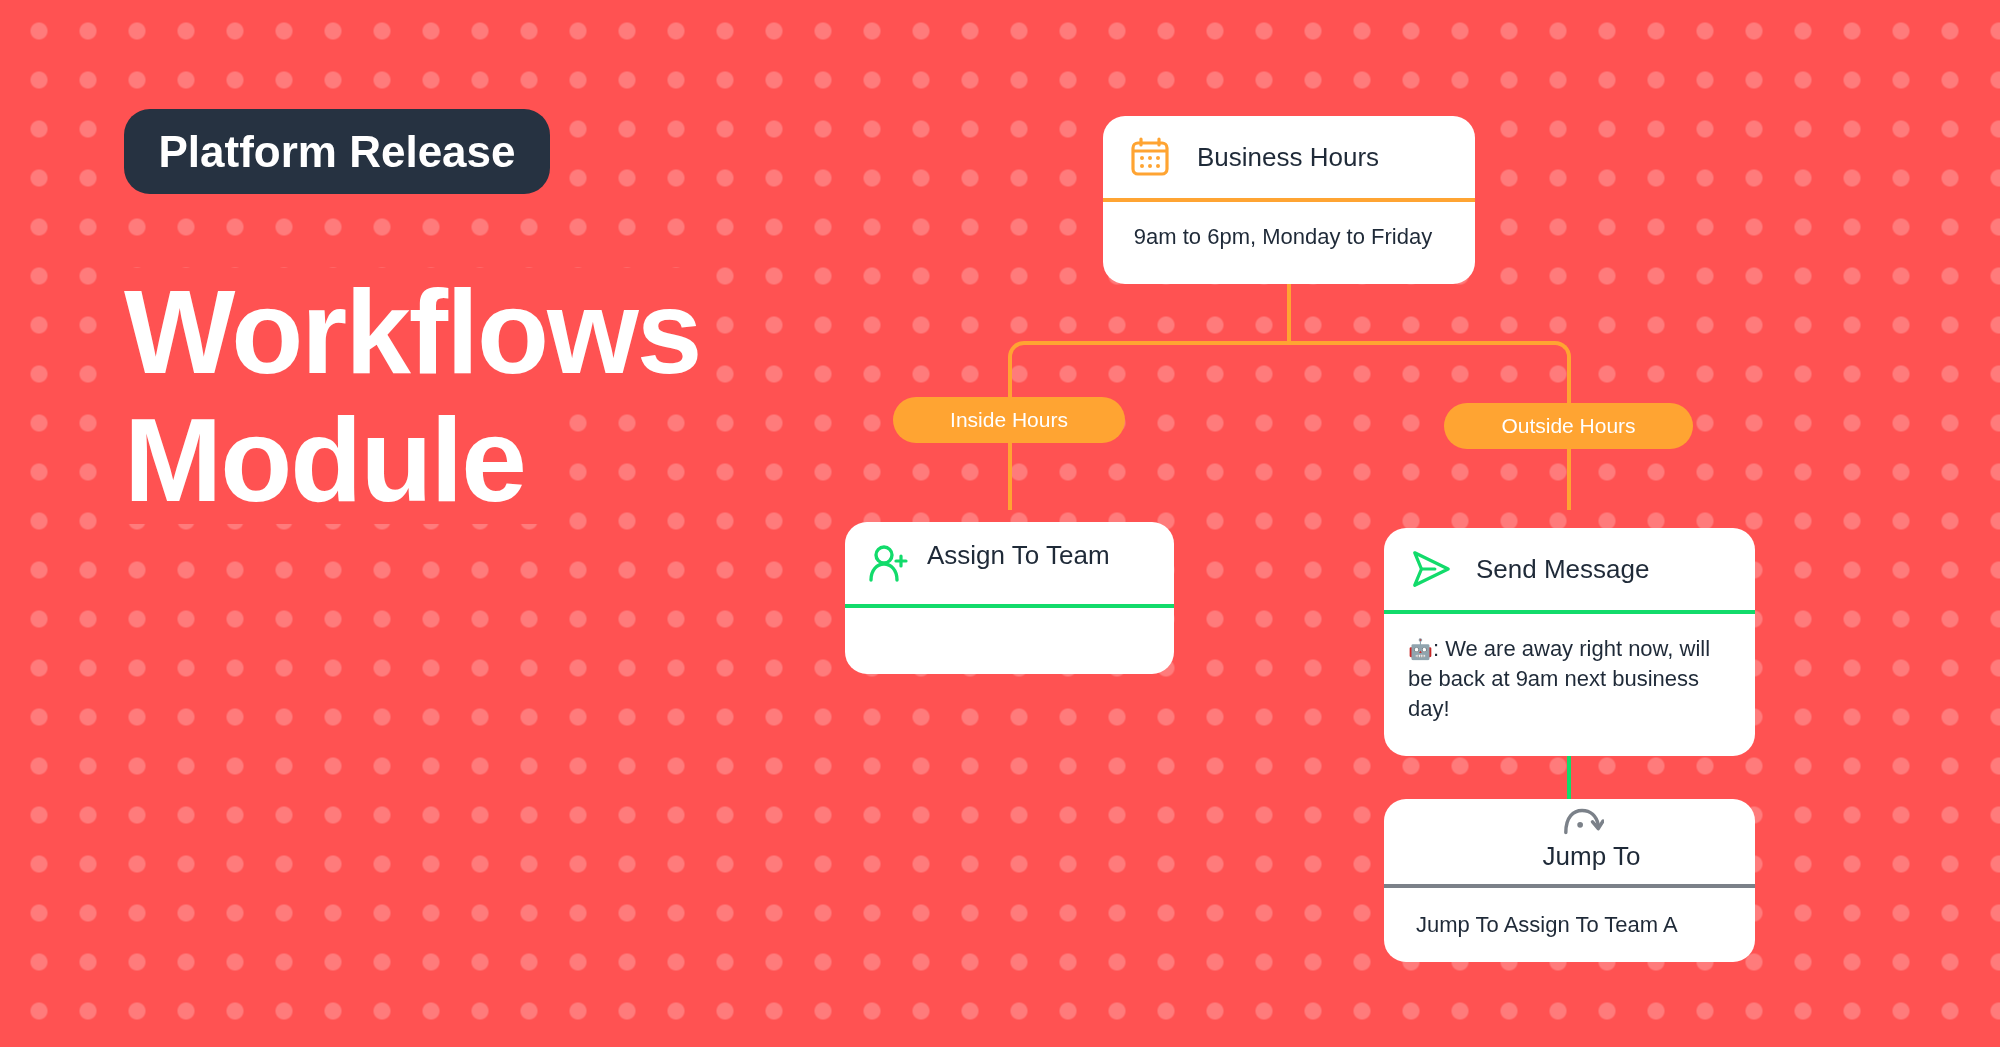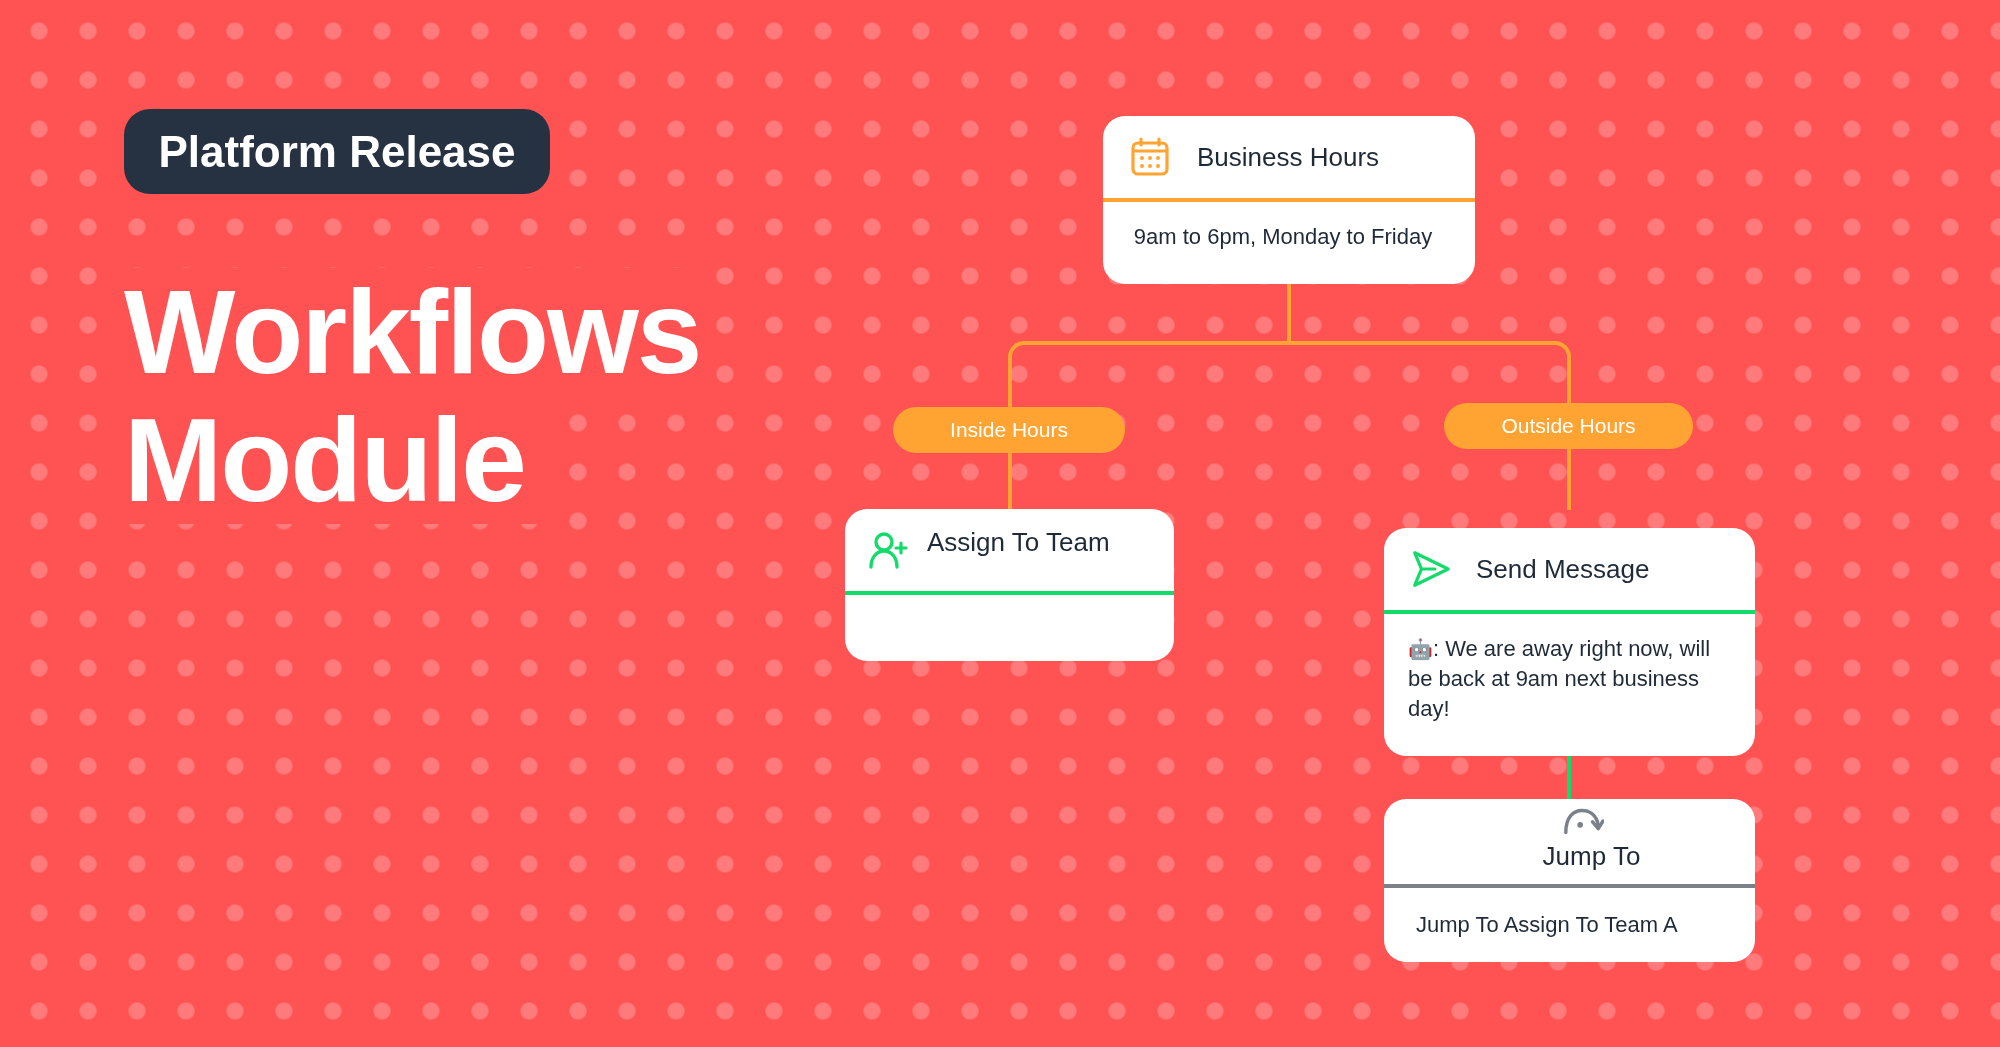--- a/index.html
+++ b/index.html
@@ -114,21 +114,21 @@
 </div>
 <div class="abs title-line title-1">Workflows</div>
 <div class="abs title-line title-2">Module</div>
 
 <div class="line orange" style="left:1287px; top:283px; width:4px; height:60px;"></div>
 <div class="branch"></div>
 <div class="line orange" style="left:1008px; top:440px; width:4px; height:70px;"></div>
 <div class="line orange" style="left:1567px; top:440px; width:4px; height:70px;"></div>
 <div class="line green" style="left:1567px; top:736px; width:4px; height:64px;"></div>
 
-<div class="pill" style="left:893px; top:407px; width:232px;">
+<div class="pill" style="left:893px; top:397px; width:232px;">
   <span>Inside Hours</span>
 </div>
 <div class="pill" style="left:1444px; top:403px; width:249px;">
   <span>Outside Hours</span>
 </div>
 
 <div class="card" style="left:1103px; top:116px; width:372px; height:168px;">
   <div class="card-head" style="height:82px; padding-left:26px;">
     <span class="card-icon">
       <svg width="40" height="40" viewBox="0 0 40 40">
@@ -143,21 +143,21 @@
         <circle cx="20" cy="29" r="2" fill="#FFA432"></circle>
         <circle cx="28" cy="29" r="2" fill="#FFA432"></circle>
       </svg>
     </span>
     <span class="card-title" style="margin-left:26px;">Business Hours</span>
   </div>
   <div class="divider div-orange"></div>
   <div class="card-body" style="padding:20px 12px 0 0; text-align:center;">9am to 6pm, Monday to Friday</div>
 </div>
 
-<div class="card" style="left:845px; top:509px; width:329px; height:152px;">
+<div class="card" style="left:845px; top:522px; width:329px; height:152px;">
   <div class="card-head" style="height:82px; padding-left:22px; align-items:flex-start; padding-top:20px;">
     <span class="card-icon">
       <svg width="42" height="42" viewBox="0 0 42 42">
         <circle cx="17" cy="13" r="8" fill="none" stroke="#12DB6B" stroke-width="3.4"></circle>
         <path d="M4 38 C4 28 10 22 17 22 C24 22 30 28 30 38" fill="none" stroke="#12DB6B" stroke-width="3.4" stroke-linecap="round"></path>
         <line x1="34" y1="14" x2="34" y2="24" stroke="#12DB6B" stroke-width="3.2" stroke-linecap="round"></line>
         <line x1="29" y1="19" x2="39" y2="19" stroke="#12DB6B" stroke-width="3.2" stroke-linecap="round"></line>
       </svg>
     </span>
     <span class="card-title" style="margin-left:18px; margin-top:-2px;">Assign To Team</span>

